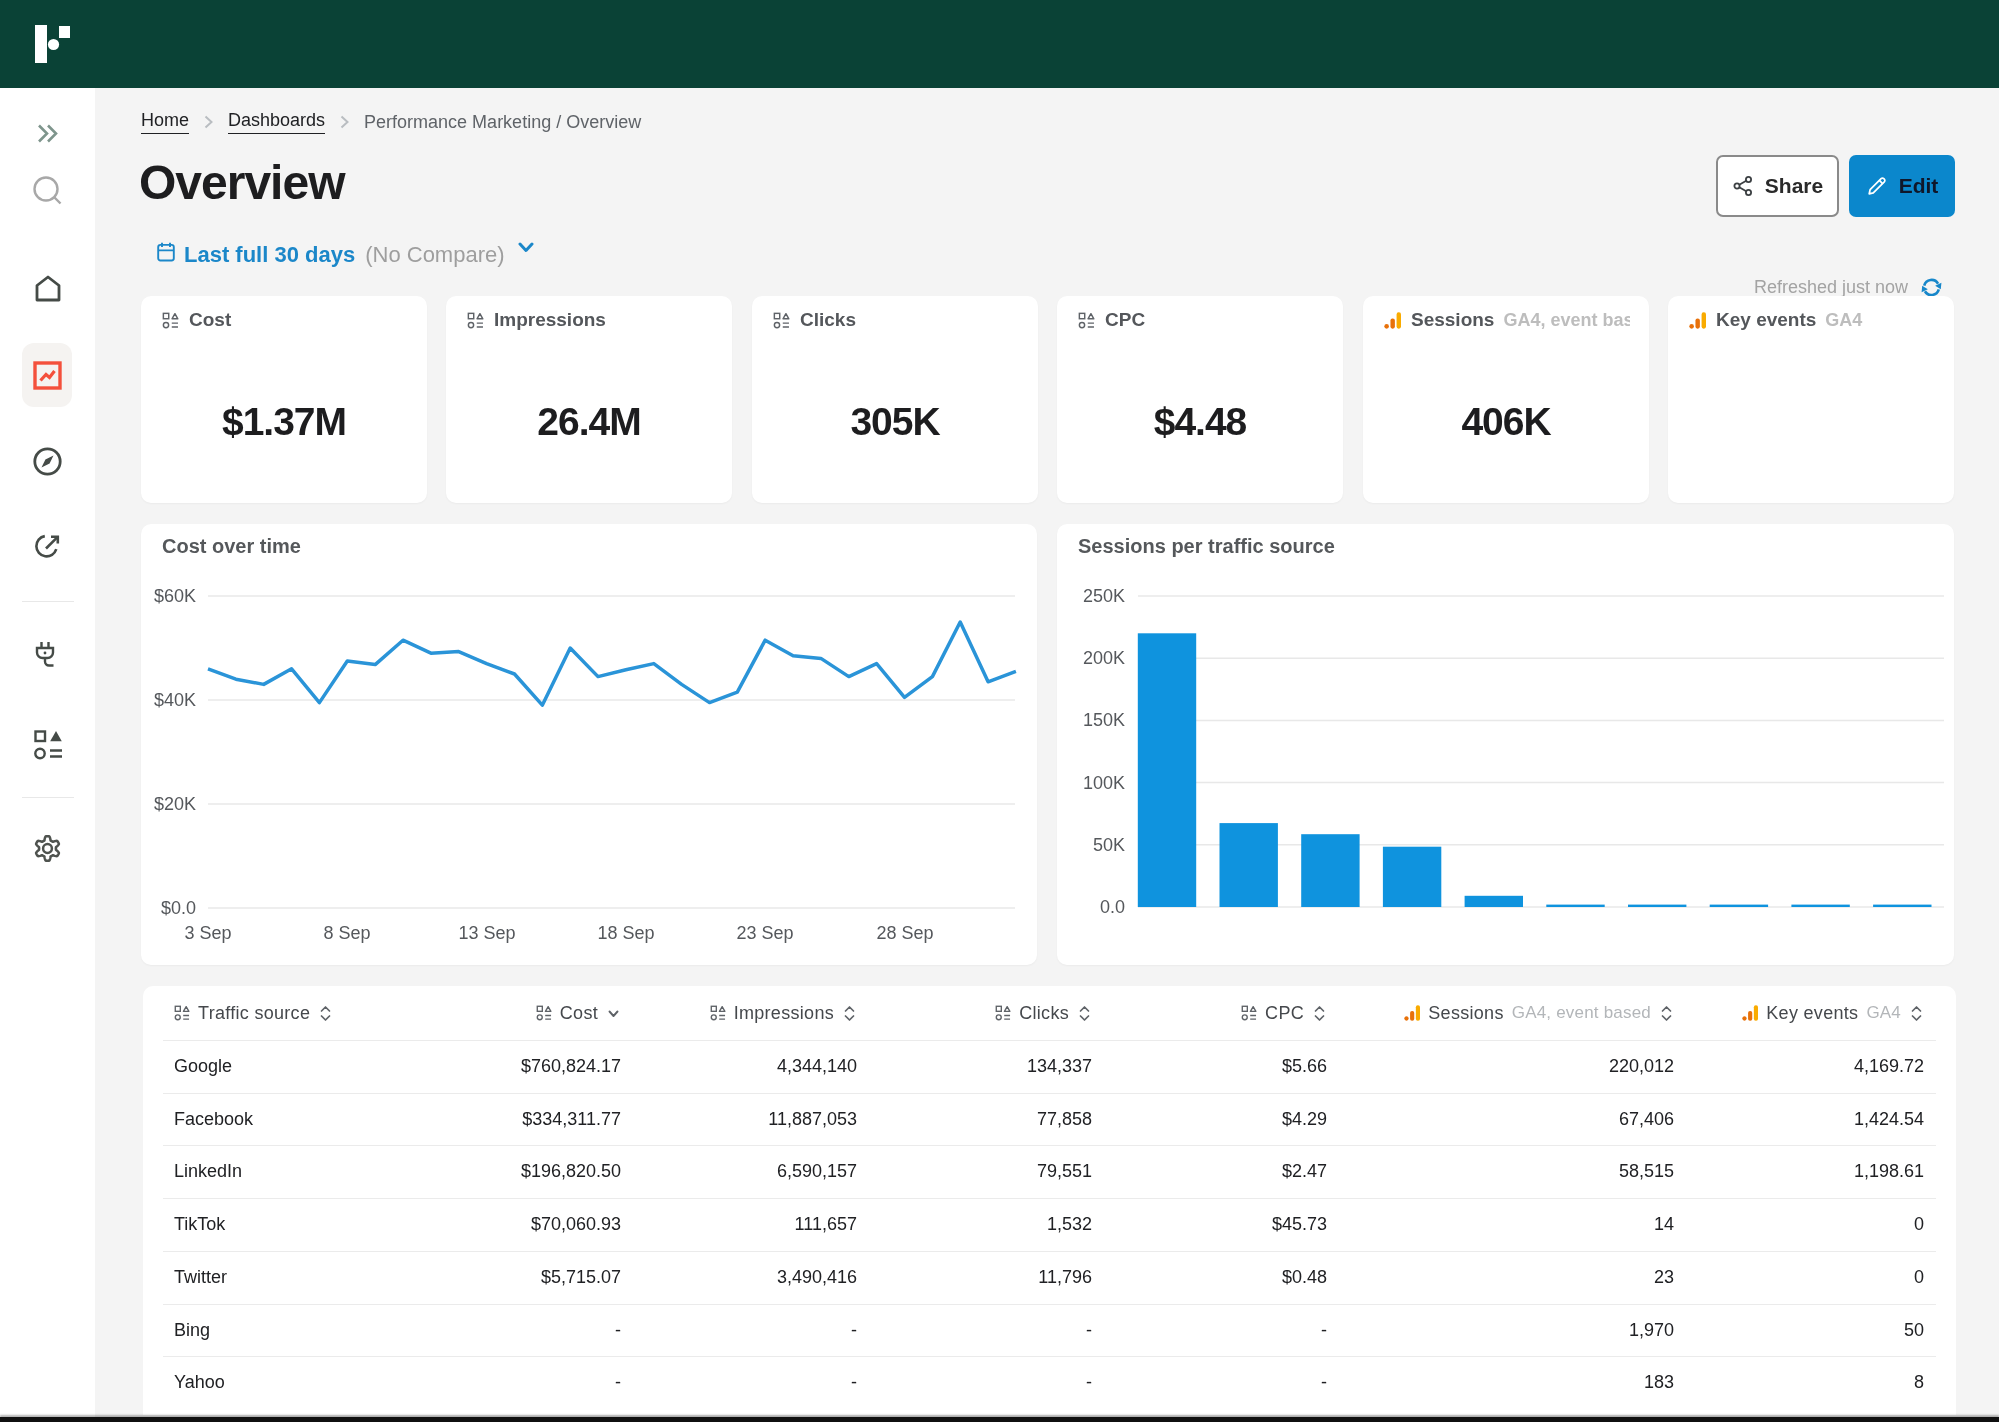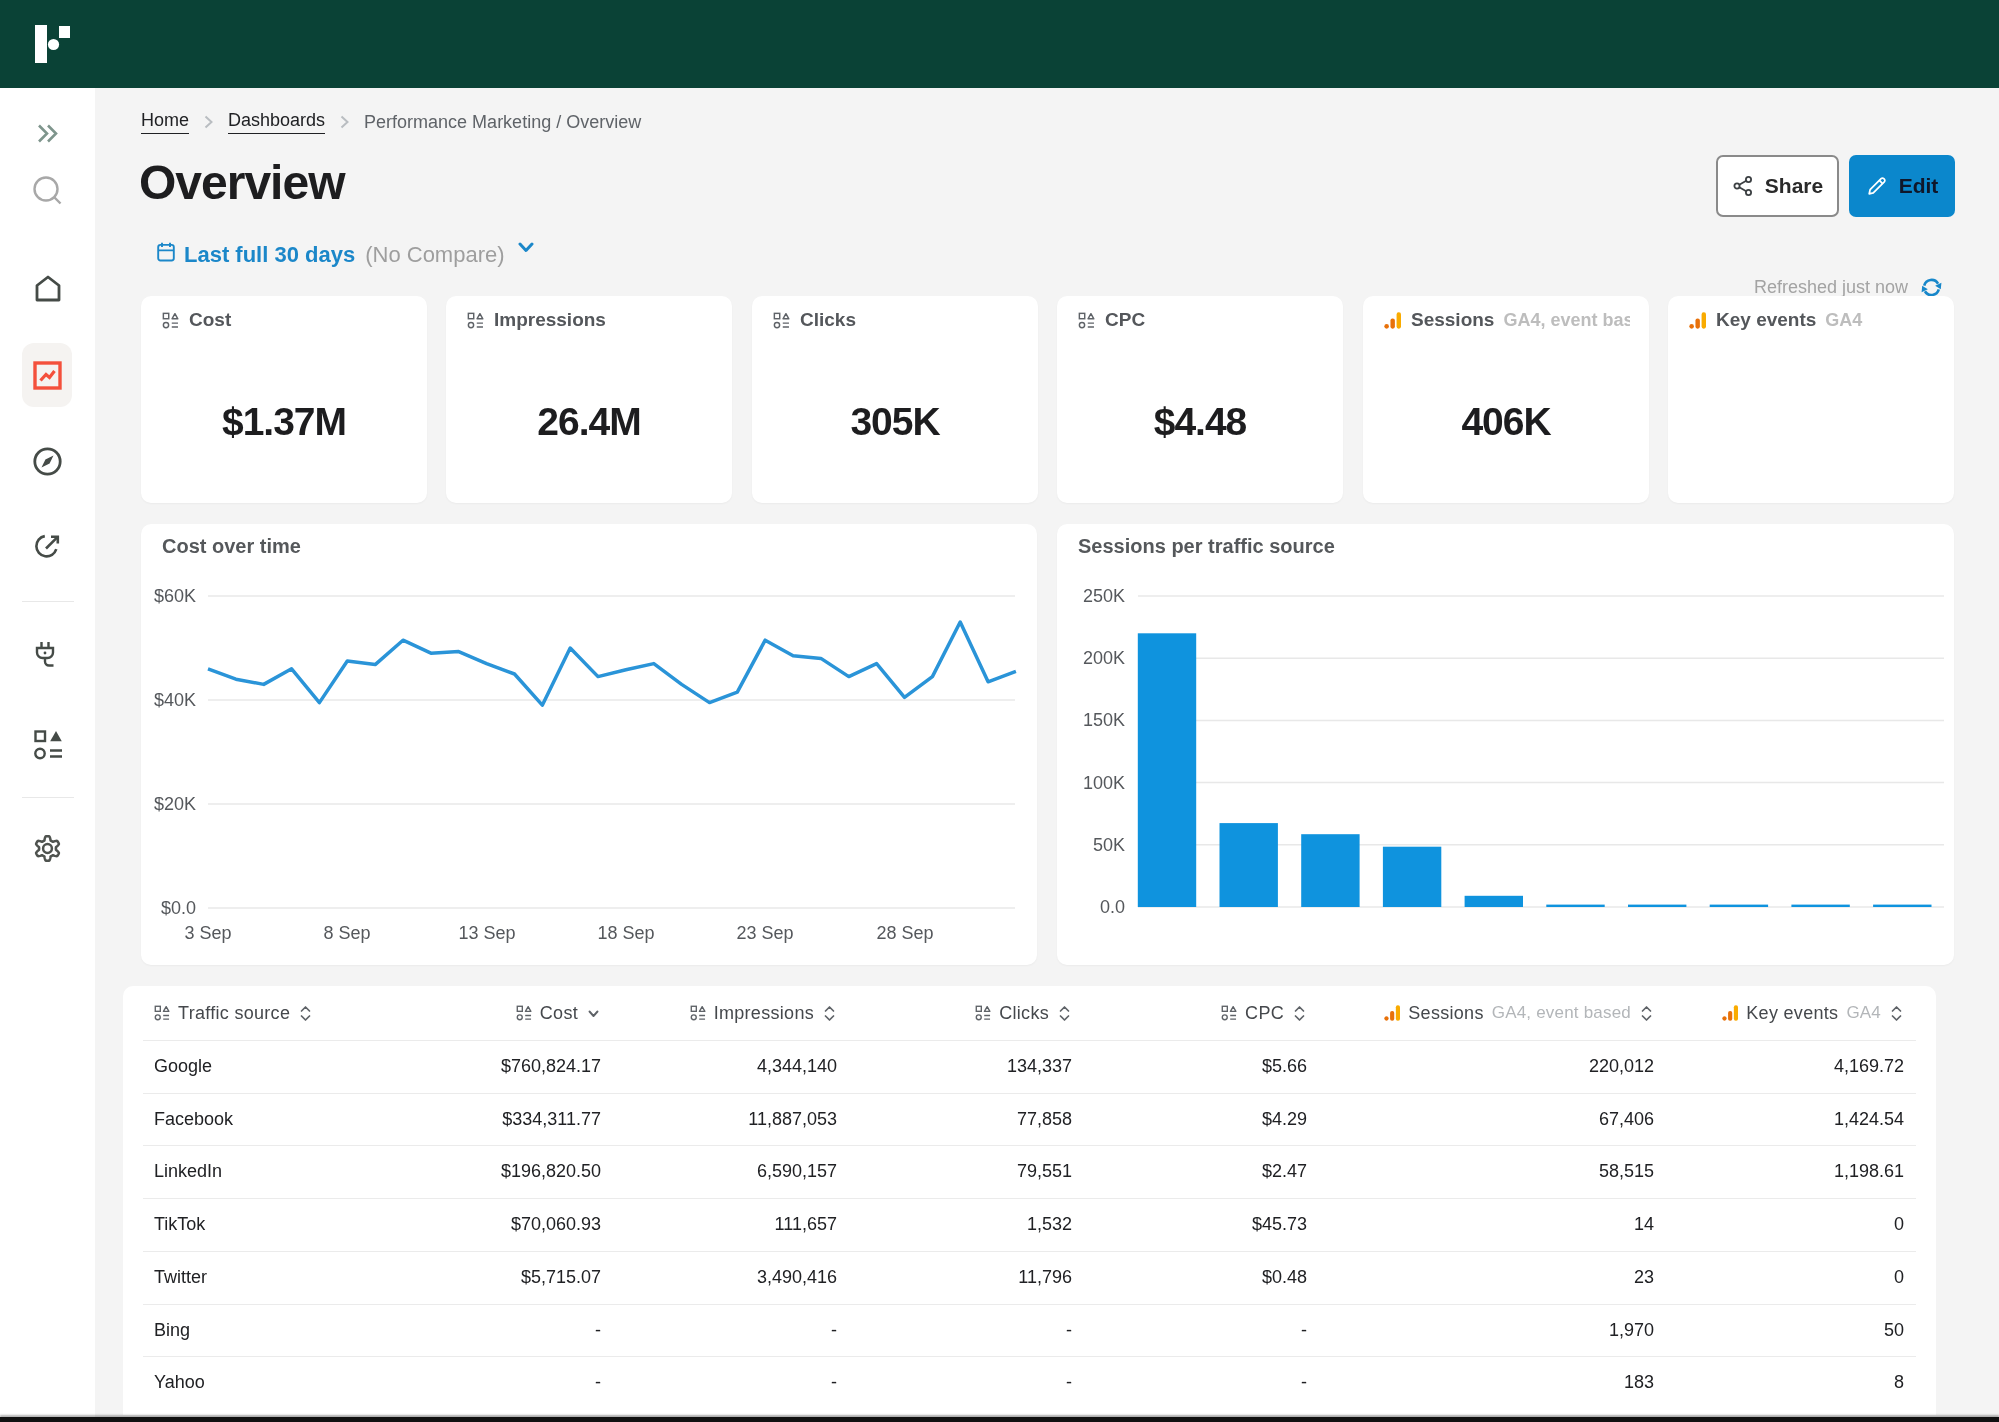--- a/index.html
+++ b/index.html
@@ -24,21 +24,21 @@
   .refreshed { position:absolute; top:243px; left:1754px; width:192px; display:flex; align-items:center; gap:13px; font-size:18px; color:#a3a3a3;margin-top:34px; }
   .card { position:absolute; background:#fff; border-radius:10px; box-shadow:0 1px 2px rgba(0,0,0,0.04); }
   .kpi { top:296px; width:286px; height:207px; }
   .kpi .hdr svg, .hcell svg { flex-shrink:0; }
   .kpi .hdr { position:absolute; left:21px; top:13px; display:flex; align-items:center; white-space:nowrap; overflow:hidden; width:246px; }
   .kpi .hdr .lab { font-size:19px; font-weight:700; color:#54575b; margin-left:10px; }
   .kpi .hdr .sub { font-size:18px; font-weight:700; color:#bdbdbd; margin-left:9px; }
   .kpi .val { position:absolute; left:0; top:101px; width:100%; text-align:center; font-size:39px; font-weight:700; color:#1d1d1f; letter-spacing:-1px; line-height:50px; }
   .chartcard { top:524px; height:441px; }
   .ctitle { position:absolute; left:21px; top:11px; font-size:20px; font-weight:700; color:#55585b; }
-  .tablecard { position:absolute; left:123px; top:986px; width:1813px; height:429px; background:#fff; border-radius:10px 10px 0 0; overflow:hidden; }
+  .tablecard { position:absolute; left:143px; top:986px; width:1813px; height:429px; background:#fff; border-radius:10px 10px 0 0; overflow:hidden; }
   .trow { position:absolute; left:0; width:1813px; height:53px; }
   .trow .sep { position:absolute; left:20px; right:20px; top:0; border-top:1px solid #ebebeb; }
   .cell { position:absolute; top:0; height:53px; display:flex; align-items:center; font-size:18px; color:#202124; }
   .cname { left:31px; }
   .cnum { justify-content:flex-end; }
   .hcell { position:absolute; top:0; height:54px; display:flex; align-items:center; gap:8px; white-space:nowrap; }
   .hlab { font-size:18px; font-weight:400; color:#45484c; letter-spacing:0.3px; }
   .hsub { font-size:17px; color:#b3b6b9; font-weight:400; letter-spacing:0.2px; }
 </style>
 </head>

